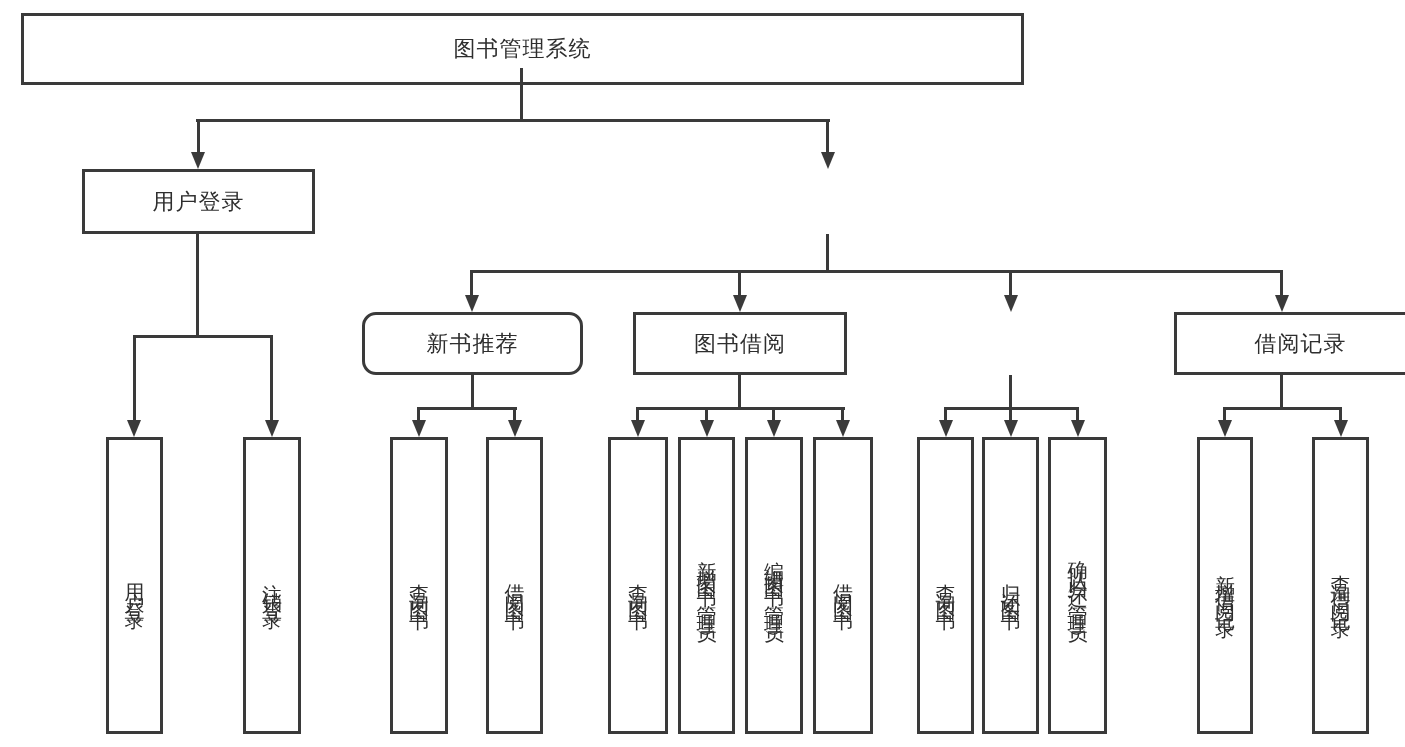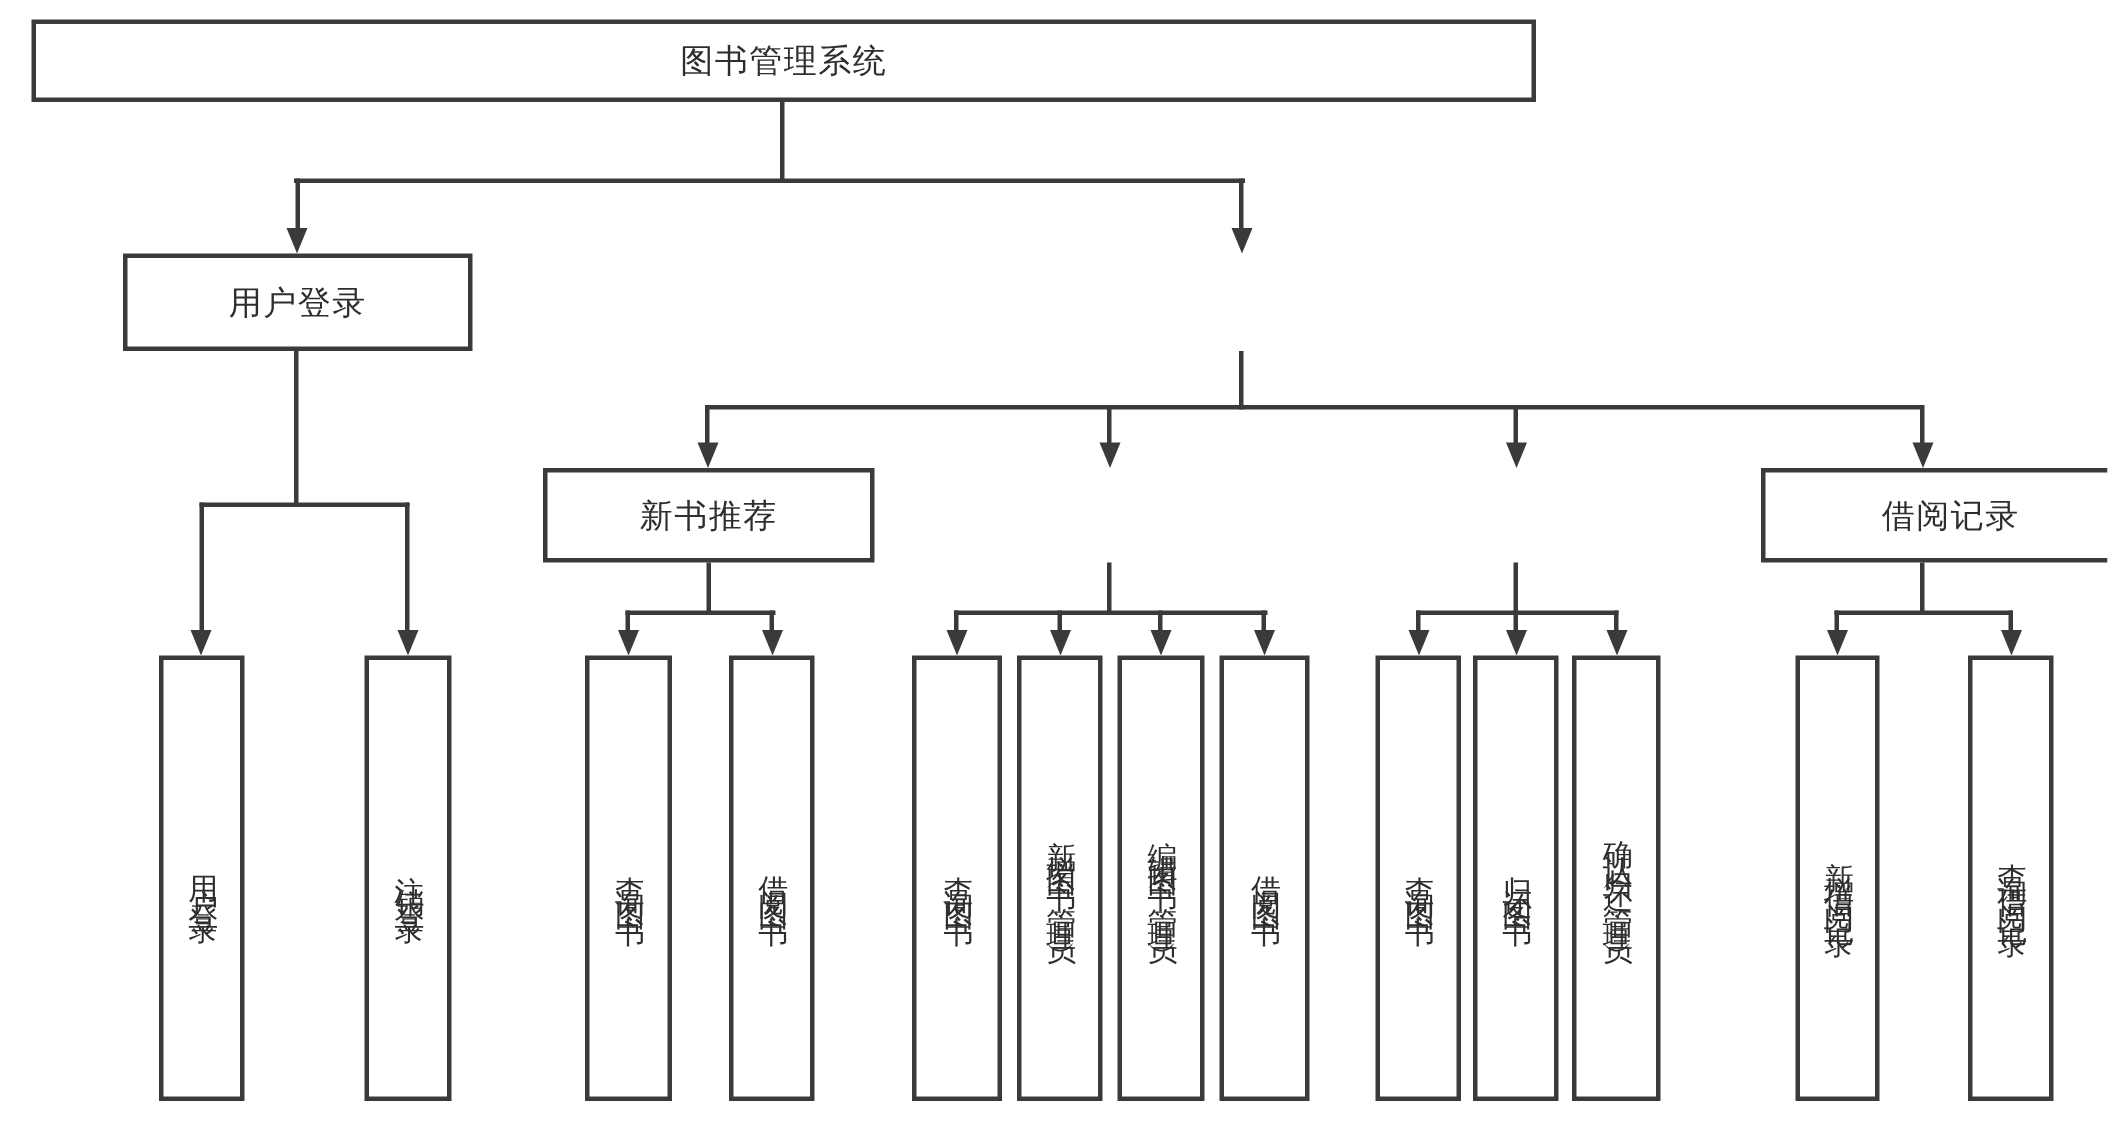--- a/index.html
+++ b/index.html
@@ -40,21 +40,21 @@
   #watermark{
     position:absolute;right:3px;top:715px;font-size:20px;
     color:var(--wm);letter-spacing:1px;z-index:5;white-space:nowrap;
   }
 </style>
 </head>
 <body>
 
 <div id="stage">
 
-  <div class="box" style="left:21px;top:13px;width:1003px;height:55px;">
+  <div class="box" style="left:21px;top:13px;width:1003px;height:72px;">
     <span>图书管理系统</span>
   </div>
 
   <div class="vline" style="left:520px;top:68px;height:54px;"></div>
   <div class="hline" style="left:196px;top:119px;width:634px;"></div>
   <div class="vline" style="left:197px;top:119px;height:36px;"></div>
   <div class="arrow" style="left:191px;top:152px;"></div>
   <div class="vline" style="left:826px;top:119px;height:36px;"></div>
   <div class="arrow" style="left:821px;top:152px;"></div>
 
@@ -73,22 +73,25 @@
   <div class="hline" style="left:470px;top:270px;width:812px;"></div>
   <div class="vline" style="left:470px;top:270px;height:28px;"></div>
   <div class="arrow" style="left:465px;top:295px;"></div>
   <div class="vline" style="left:738px;top:270px;height:28px;"></div>
   <div class="arrow" style="left:733px;top:295px;"></div>
   <div class="vline" style="left:1009px;top:270px;height:28px;"></div>
   <div class="arrow" style="left:1004px;top:295px;"></div>
   <div class="vline" style="left:1280px;top:270px;height:28px;"></div>
   <div class="arrow" style="left:1275px;top:295px;"></div>
 
-  <div class="box" style="left:362px;top:312px;width:221px;height:63px;">
+  <div class="box" style="left:362px;top:312px;width:221px;height:63px;border-radius:14px;">
     <span>新书推荐</span>
+  </div>
+  <div class="box" style="left:633px;top:312px;width:214px;height:63px;">
+    <span>图书借阅</span>
   </div>
   <div class="box" style="left:1174px;top:312px;width:253px;height:63px;">
     <span>借阅记录</span>
   </div>
 
   <div class="vline" style="left:471px;top:375px;height:34px;"></div>
   <div class="hline" style="left:417px;top:407px;width:100px;"></div>
   <div class="vline" style="left:417px;top:407px;height:16px;"></div>
   <div class="arrow" style="left:412px;top:420px;"></div>
   <div class="vline" style="left:513px;top:407px;height:16px;"></div>

